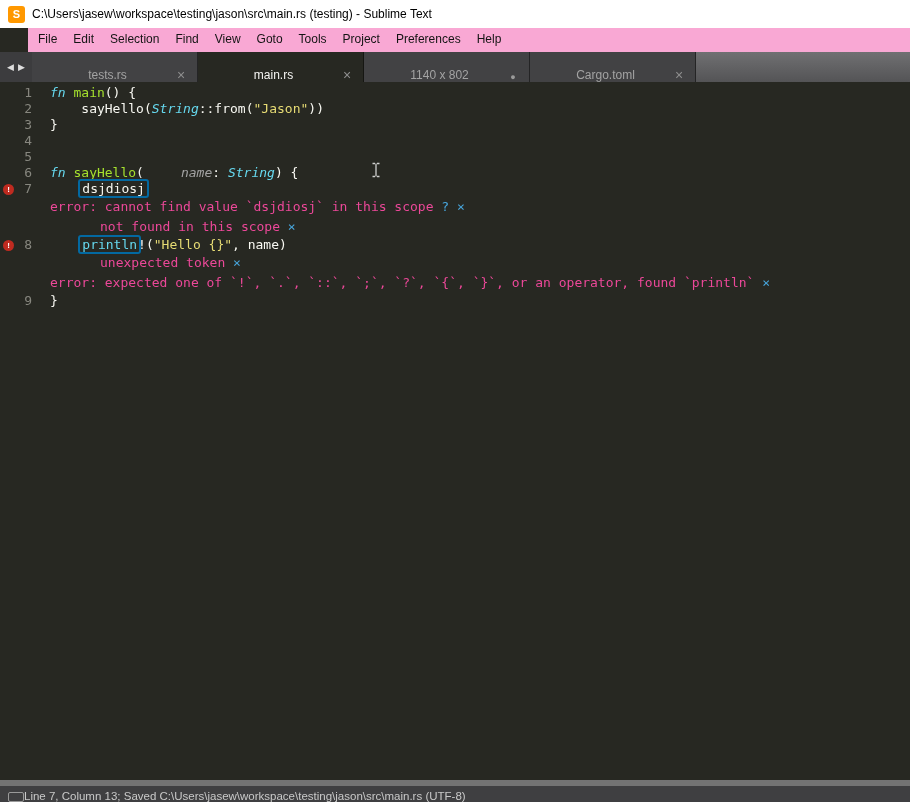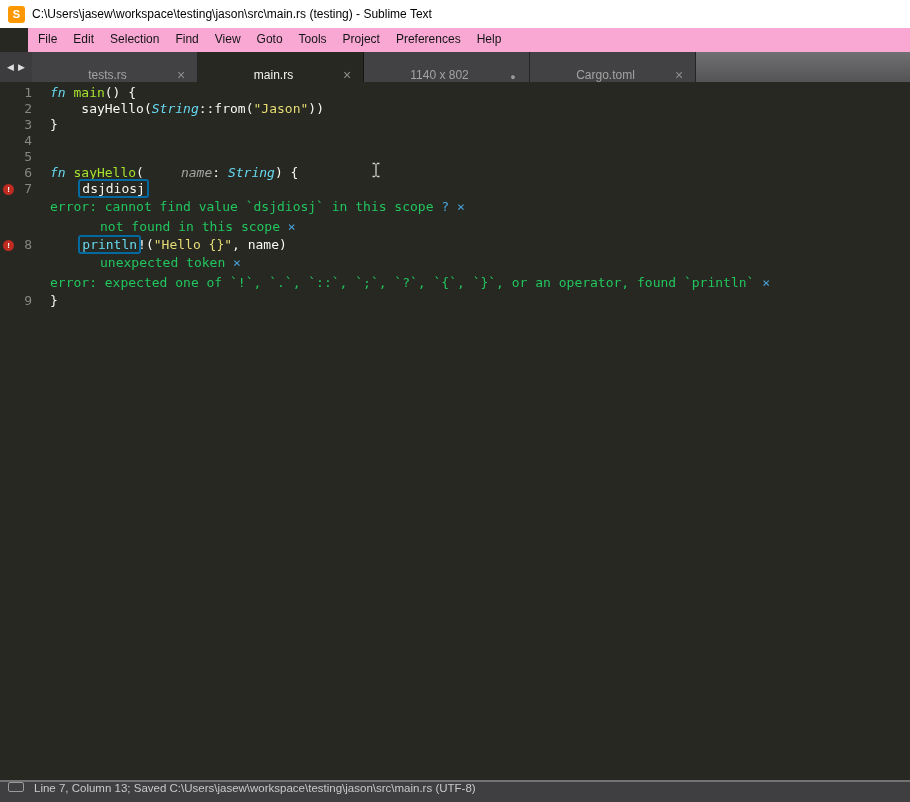--- a/index.html
+++ b/index.html
@@ -41,31 +41,31 @@
   .line-content { white-space:pre; padding-left:6px; }
   .line-content.indent2 { padding-left:56px; }
 
   .tok-kw   { color:#66d9ef; font-style:italic; }
   .tok-fn   { color:#a6e22e; }
   .tok-param{ color:#a3a3a3; font-style:italic;margin-left:37px; }
   .tok-type { color:#66d9ef; font-style:italic; }
   .tok-str  { color:#e6db74; }
   .tok-pl   { color:#f8f8f2; }
   .tok-mac  { color:#66d9ef; }
-  .tok-err  { color:#22c55e; }
+  .tok-err  { color:#ec4899; }
   .tok-x    { color:#48a8e0; cursor:pointer; }
   .tok-q    { color:#48a8e0; cursor:pointer; }
   .boxed { border:2px solid #0369a1; border-radius:3px; padding:0 2px; margin:0 -3px; }
 
   
   .ibeam { position:absolute; left:371px; top:80px; width:10px; height:16px; pointer-events:none; }
 
   
-  .statusbar { height:22px; background:#3f3f41; border-top:2px solid #737373; display:flex;
-               align-items:flex-start; padding:0 8px; gap:10px; }
+  .statusbar { height:22px; background:#3f3f41; border-top:6px solid #737373; display:flex;
+               align-items:flex-end; padding:0 8px; }
   .status-icon { width:16px; height:10px; border:1px solid #9a9a9a; border-radius:2px; flex:none; }
   .status-text { font-size:11.5px; color:#c9c9c9; white-space:nowrap; }
 </style>
 </head>
 <body>
 
 <div class="titlebar">
   <div class="app-icon">
     <span>S</span>
   </div>

